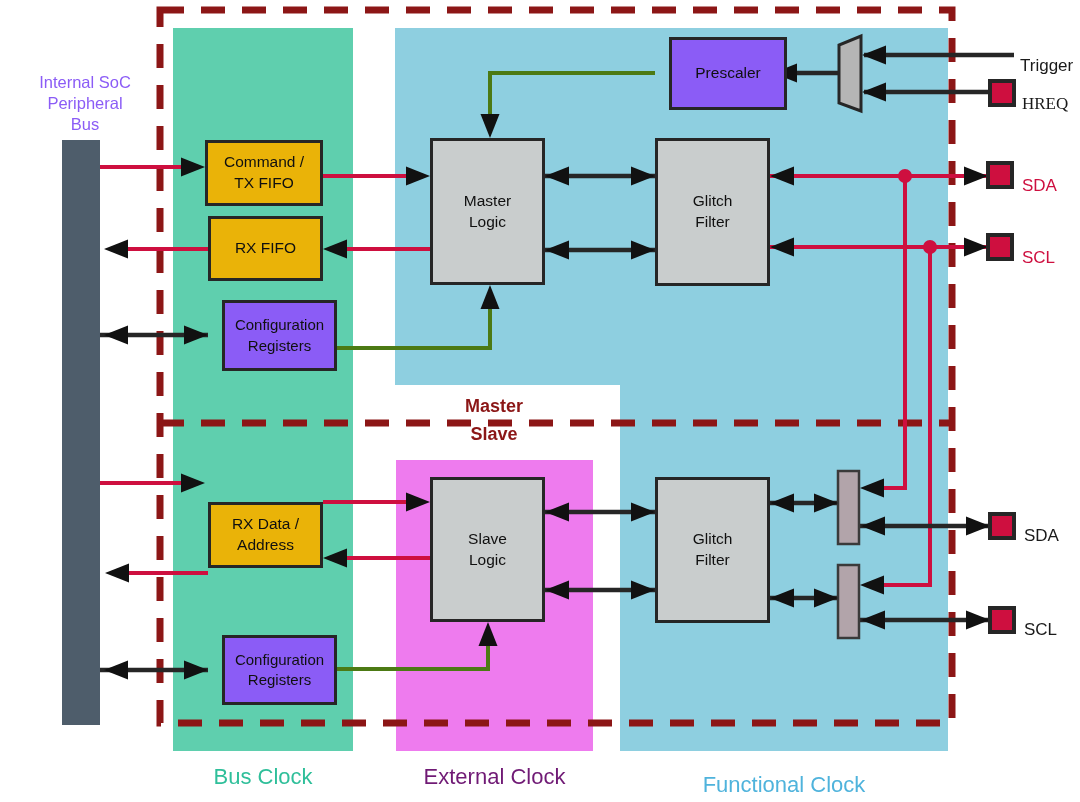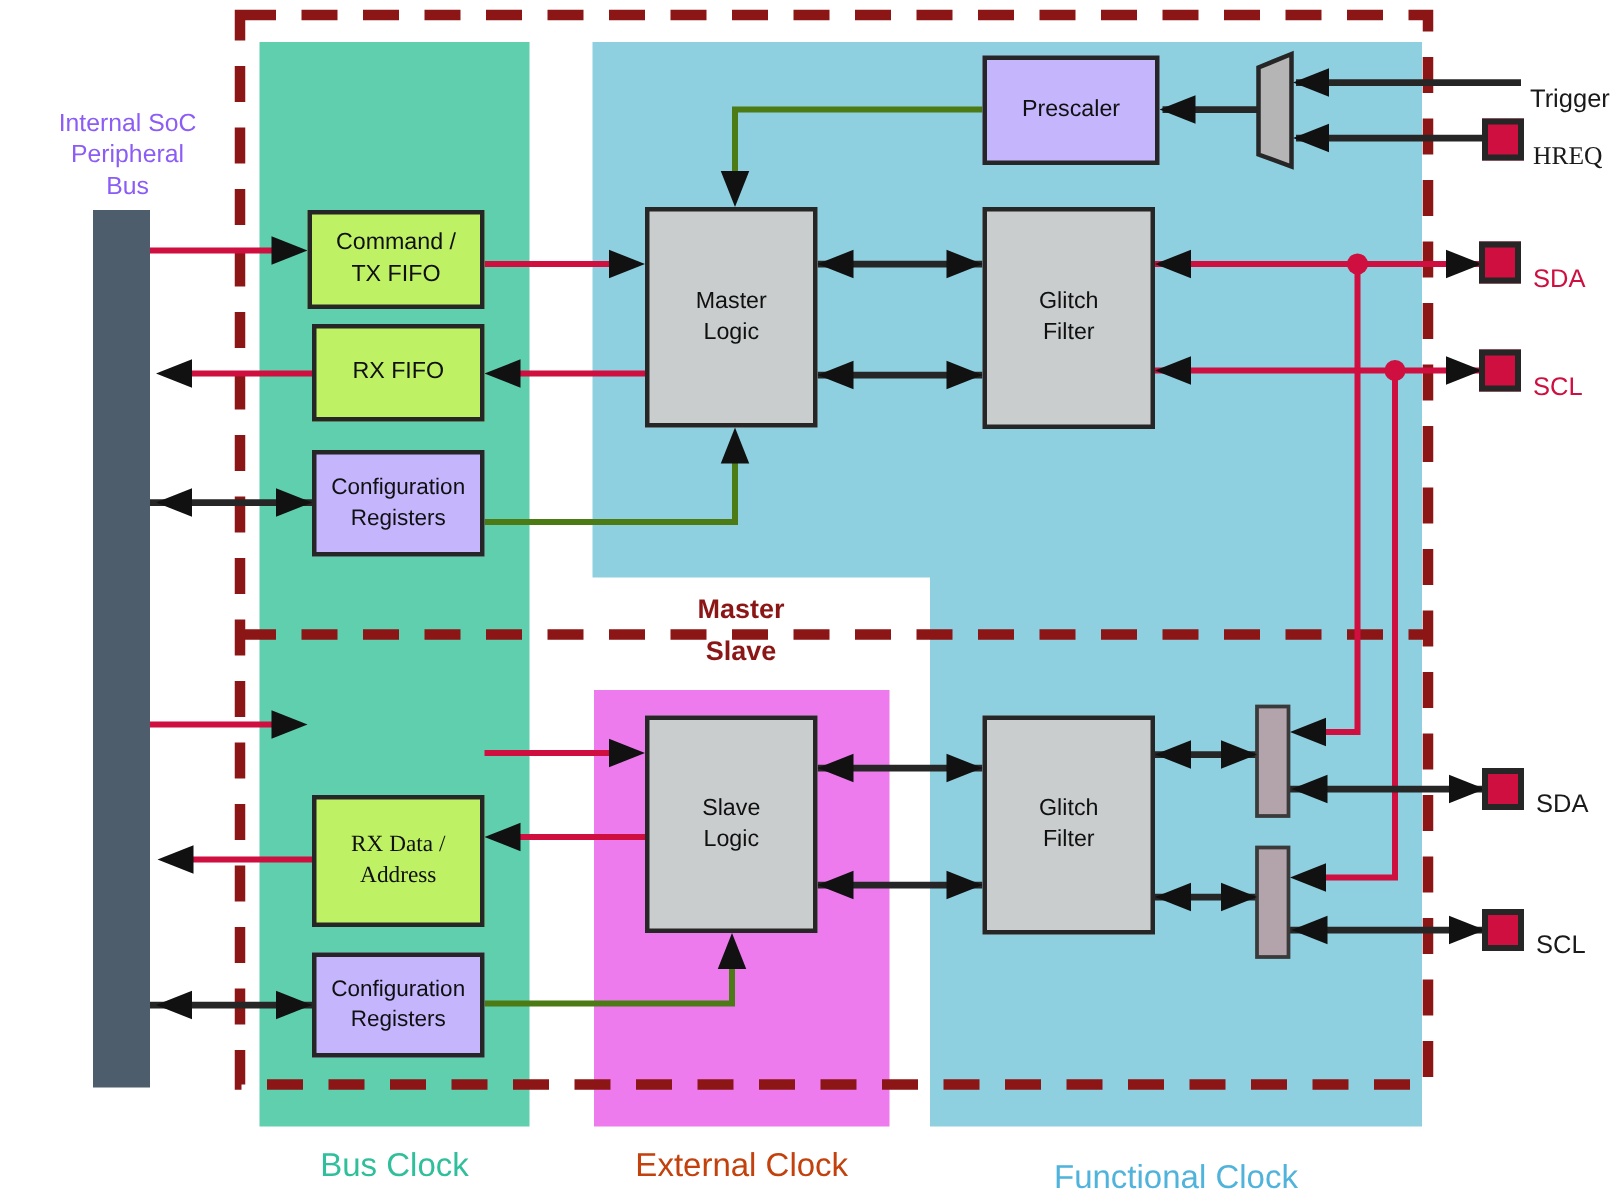--- a/index.html
+++ b/index.html
@@ -6,32 +6,32 @@
   #stage{position:relative;width:1080px;height:802px;background:#ffffff;
          font-family:"Liberation Sans","DejaVu Sans",sans-serif;overflow:hidden;}
   .region{position:absolute;z-index:0;}
   .reg-teal{background:#5fcfae;}
   .reg-blue{background:#8ecfe0;}
   .reg-magenta{background:#ee7bee;}
   #wires{position:absolute;left:0;top:0;z-index:1;}
   .block{position:absolute;z-index:2;border:3px solid #262626;box-sizing:border-box;
          display:flex;align-items:center;justify-content:center;text-align:center;
          white-space:pre-line;font-size:15.5px;line-height:1.35;color:#101010;}
-  .b-white{background:#bef264;}
-  .b-olive{background:#c4b5fd;}
+  .b-white{background:#eab308;}
+  .b-olive{background:#8b5cf6;margin-left:14px;}
   .b-gray{background:#c9cdcd;}
   .pad{position:absolute;z-index:2;width:20px;height:20px;background:#ce0f3f;border:4px solid #262626;}
   .pad-label{position:absolute;z-index:2;font-size:17px;color:#1a1a1a;white-space:nowrap;margin-top:12px;}
   .pad-label.red{color:#ce0f3f;}
   .free-label{position:absolute;z-index:2;color:#8b5cf6;}
   .bus-label{width:130px;text-align:center;font-size:16.5px;line-height:1.28;white-space:pre-line;}
   .ms-label{width:120px;text-align:center;font-weight:bold;font-size:18px;color:#8b1616;}
   .clock-label{position:absolute;z-index:2;font-weight:normal;font-size:22px;text-align:center;}
   .clk-teal{color:#2fbf9a;}
-  .clk-magenta{color:#c2410c;}
+  .clk-magenta{color:#701a75;}
   .clk-blue{color:#4fb3dc;}
   .busbar{position:absolute;z-index:1;background:#4e5d6b;}
 </style>
 </head>
 <body>
 
 <div id="stage">
 
   <div class="region reg-teal" style="left:173px;top:28px;width:180px;height:723px;"></div>
   <div class="region reg-blue" style="left:620px;top:28px;width:328px;height:723px;"></div>
@@ -142,21 +142,21 @@
   <div class="block b-white" style="left:205px;top:140px;width:118px;height:66px;">Command /
 TX FIFO</div>
   <div class="block b-white" style="left:208px;top:216px;width:115px;height:65px;">RX FIFO</div>
   <div class="block b-olive" style="left:208px;top:300px;width:115px;height:71px;font-size:15px;">Configuration
 Registers</div>
   <div class="block b-gray" style="left:430px;top:138px;width:115px;height:147px;">Master
 Logic</div>
   <div class="block b-gray" style="left:655px;top:138px;width:115px;height:148px;">Glitch
 Filter</div>
   <div class="block b-olive" style="left:655px;top:37px;width:118px;height:73px;">Prescaler</div>
-  <div class="block b-white" style="left:208px;top:530px;width:115px;height:88px;font-family:Liberation Serif, serif;">RX Data /
+  <div class="block b-white" style="left:208px;top:502px;width:115px;height:66px;">RX Data /
 Address</div>
   <div class="block b-olive" style="left:208px;top:635px;width:115px;height:70px;font-size:15px;">Configuration
 Registers</div>
   <div class="block b-gray" style="left:430px;top:477px;width:115px;height:145px;">Slave
 Logic</div>
   <div class="block b-gray" style="left:655px;top:477px;width:115px;height:146px;">Glitch
 Filter</div>
 
   <div class="pad" style="left:988px;top:79px;"></div>
   <div class="pad" style="left:986px;top:161px;"></div>

